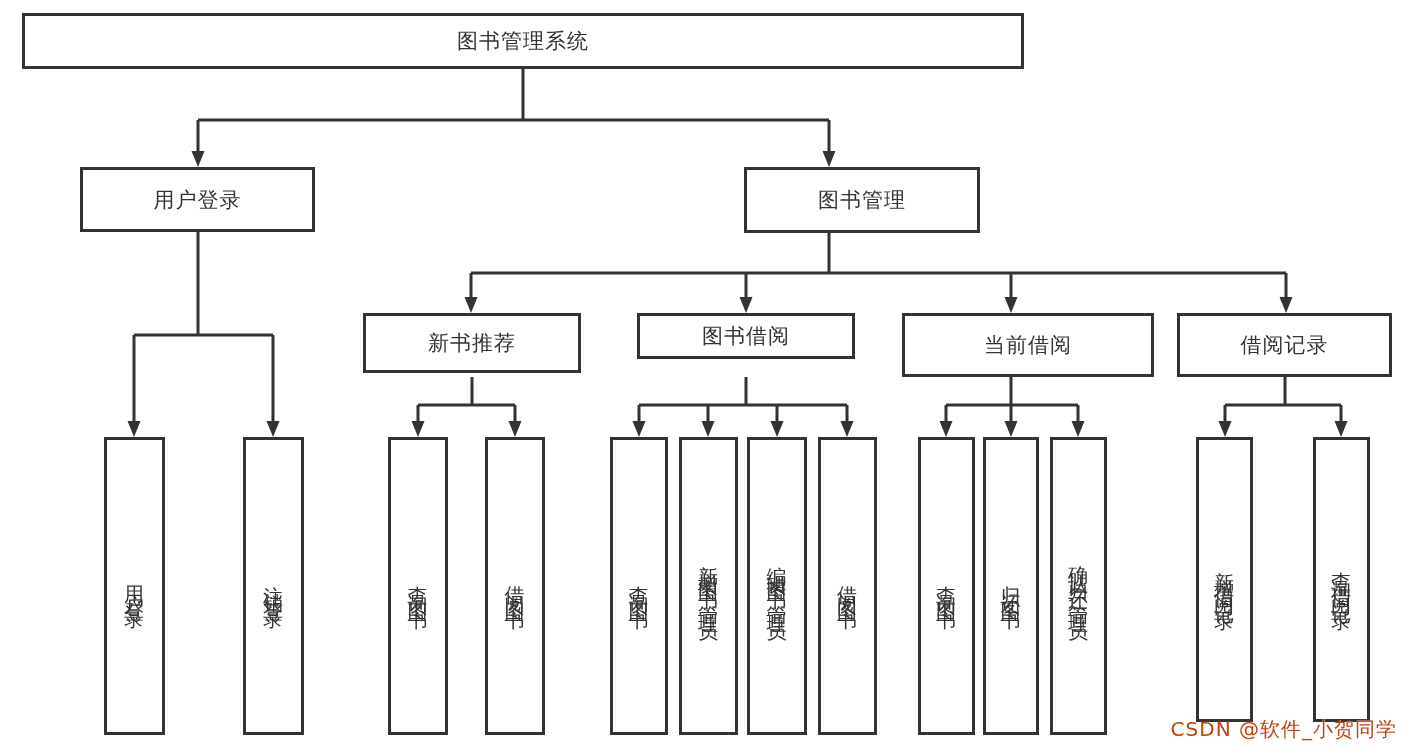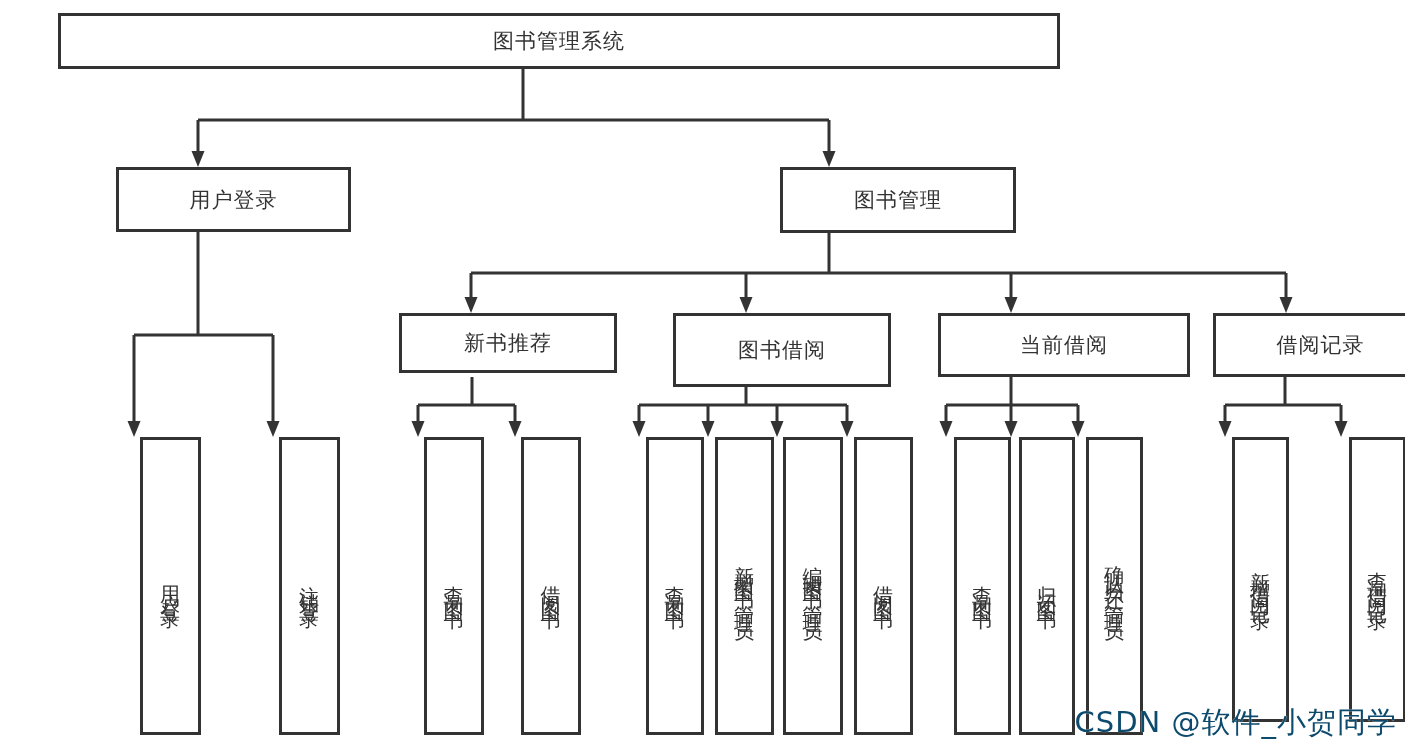--- a/index.html
+++ b/index.html
@@ -13,36 +13,35 @@
   #connectors{position:absolute;left:0;top:0;pointer-events:none;}
   .node{
     position:absolute;
     box-sizing:border-box;
     background:#ffffff;
     border:3px solid #333333;
     display:flex;
     align-items:center;
     justify-content:center;
     color:#333333;
-    margin-left:36px;
   }
   .hnode{font-size:21px;letter-spacing:1px;}
   .vnode span{
     writing-mode:vertical-rl;
     text-orientation:mixed;
     font-size:20px;
     letter-spacing:8px;
     line-height:1.1;
     white-space:nowrap;
   }
   #watermark{
     position:absolute;
     right:8px;bottom:4px;
-    font-size:29px;
-    color:#0c4a6e;
+    font-size:20px;
+    color:#c2410c;
     letter-spacing:1px;
     z-index:5;
     text-shadow:0 0 1px #ffffff;
   }
 </style>
 </head>
 <body>
 
 <div id="canvas">
 
@@ -87,21 +86,21 @@
   <div class="node hnode" style="left:80px;top:167px;width:235px;height:65px">
     <span>用户登录</span>
   </div>
   <div class="node hnode" style="left:744px;top:167px;width:236px;height:66px">
     <span>图书管理</span>
   </div>
 
   <div class="node hnode" style="left:363px;top:313px;width:218px;height:60px">
     <span>新书推荐</span>
   </div>
-  <div class="node hnode" style="left:637px;top:313px;width:218px;height:74px">
+  <div class="node hnode" style="left:637px;top:313px;width:218px;height:46px">
     <span>图书借阅</span>
   </div>
   <div class="node hnode" style="left:902px;top:313px;width:252px;height:64px">
     <span>当前借阅</span>
   </div>
   <div class="node hnode" style="left:1177px;top:313px;width:215px;height:64px">
     <span>借阅记录</span>
   </div>
 
   <div class="node vnode" style="left:104px;top:437px;width:61px;height:298px">

